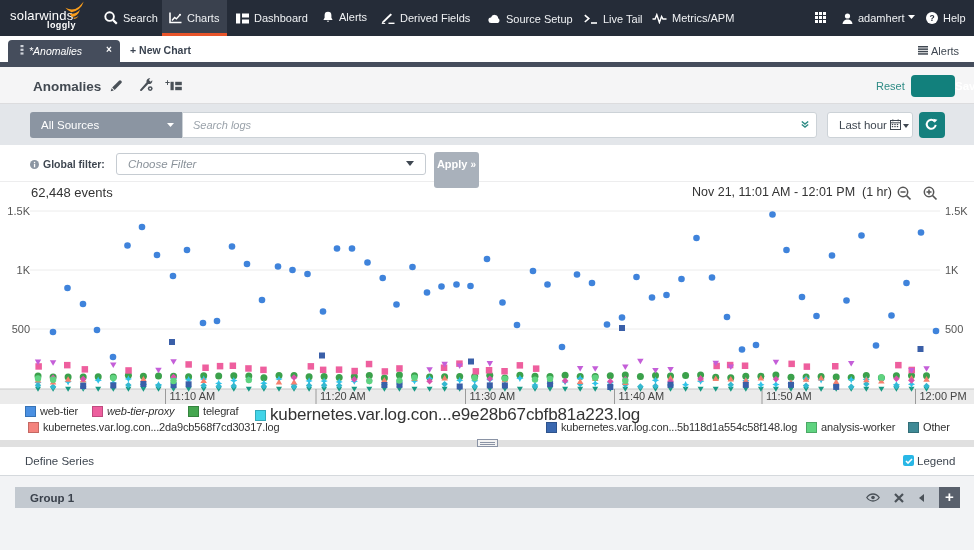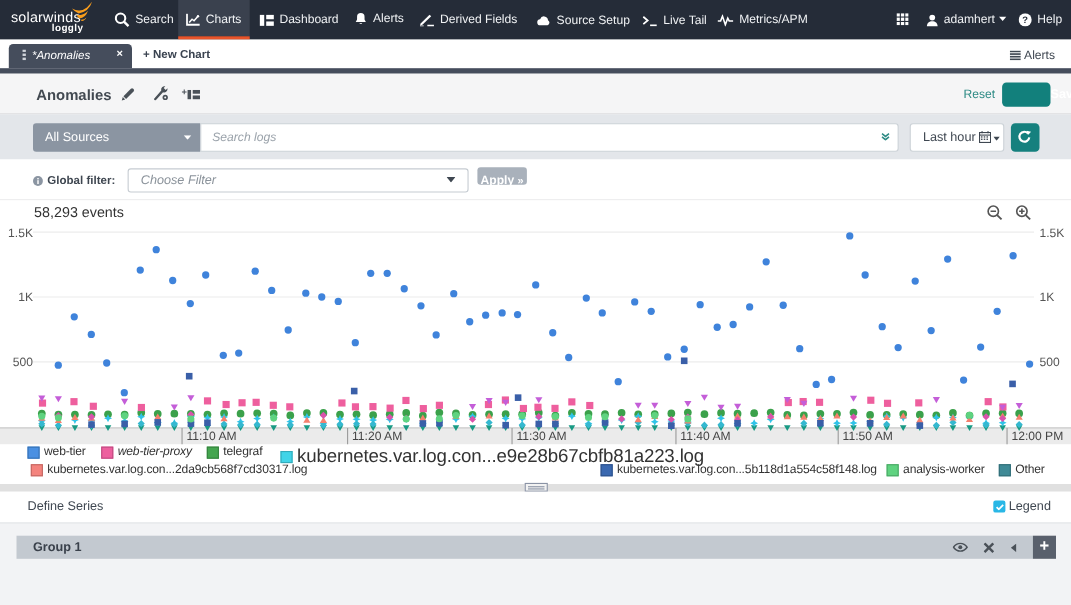--- a/index.html
+++ b/index.html
@@ -213,23 +213,24 @@
       </svg>
     </div>
 <div class="abs" style="left:43px;top:158px;color:#3f4751;font-size:10.5px;font-weight:bold;">Global filter:</div>
 <div class="abs" style="left:116px;top:153px;width:310px;height:22px;background:#fff;border:1px solid #c6ccd2;border-radius:3px;"></div>
 <div class="abs" style="left:128px;top:158px;color:#8a929a;font-size:11.5px;font-style:italic;">Choose Filter</div>
 <div class="abs" style="left:406px;top:161px;">
       <svg width="8" height="5" viewBox="0 0 8 5">
         <path d="M0 0h8L4 5z" fill="#3f4751"></path>
       </svg>
     </div>
-<div class="abs" style="left:434px;top:152px;width:45px;height:16px;background:#a9b1bb;border-radius:3px;color:#fff;font-size:11px;font-weight:bold;text-align:center;line-height:24px;">Apply <span style="font-size:10px;">»</span></div>
-
-<div class="abs" style="left:31px;top:185px;color:#333;font-size:13px;">58,293 events</div>
+<div class="abs" style="left:434px;top:152px;width:45px;height:36px;background:#a9b1bb;border-radius:3px;color:#fff;font-size:11px;font-weight:bold;text-align:center;line-height:24px;">Apply <span style="font-size:10px;">»</span></div>
+
+<div class="abs" style="left:31px;top:185px;color:#333;font-size:13px;">62,448 events</div>
+<div class="abs" style="left:692px;top:185px;color:#333;font-size:12.5px;">Nov 21, 11:01 AM - 12:01 PM&nbsp; (1 hr)</div>
 <div class="abs" style="left:897px;top:186px;">
       <svg width="15" height="15" viewBox="0 0 15 15">
         <circle cx="6" cy="6" r="4.7" fill="none" stroke="#555" stroke-width="1.5"></circle>
         <line x1="3.5" y1="6" x2="8.5" y2="6" stroke="#555" stroke-width="1.5"></line>
         <line x1="9.5" y1="9.5" x2="13.5" y2="13.5" stroke="#555" stroke-width="1.7"></line>
       </svg>
     </div>
 <div class="abs" style="left:923px;top:186px;">
       <svg width="15" height="15" viewBox="0 0 15 15">
         <circle cx="6" cy="6" r="4.7" fill="none" stroke="#555" stroke-width="1.5"></circle>

